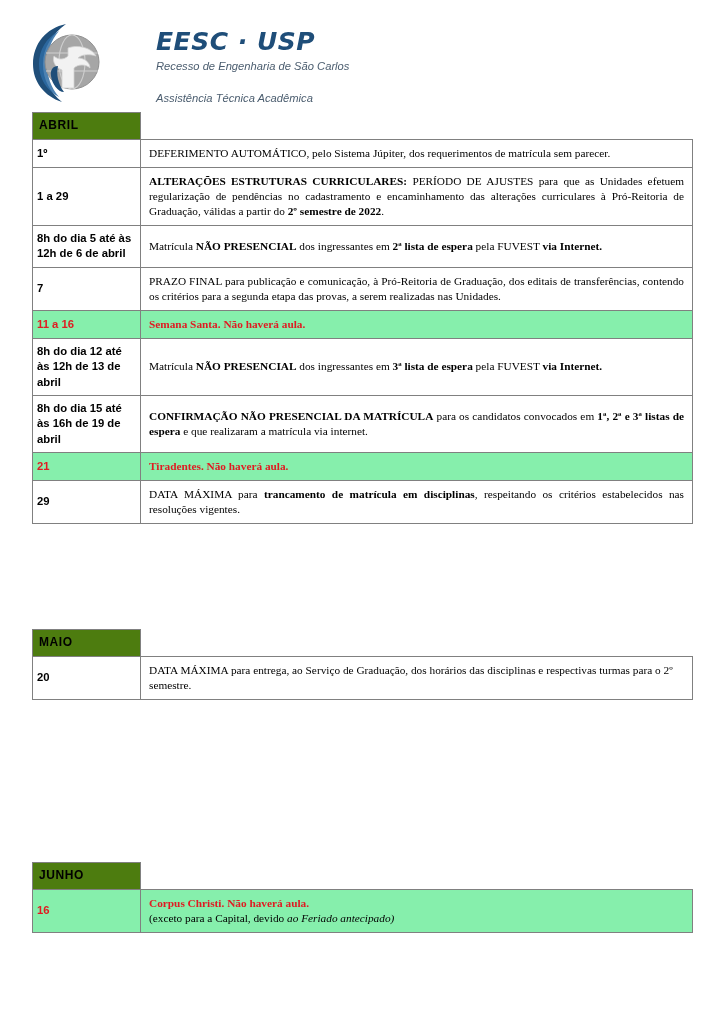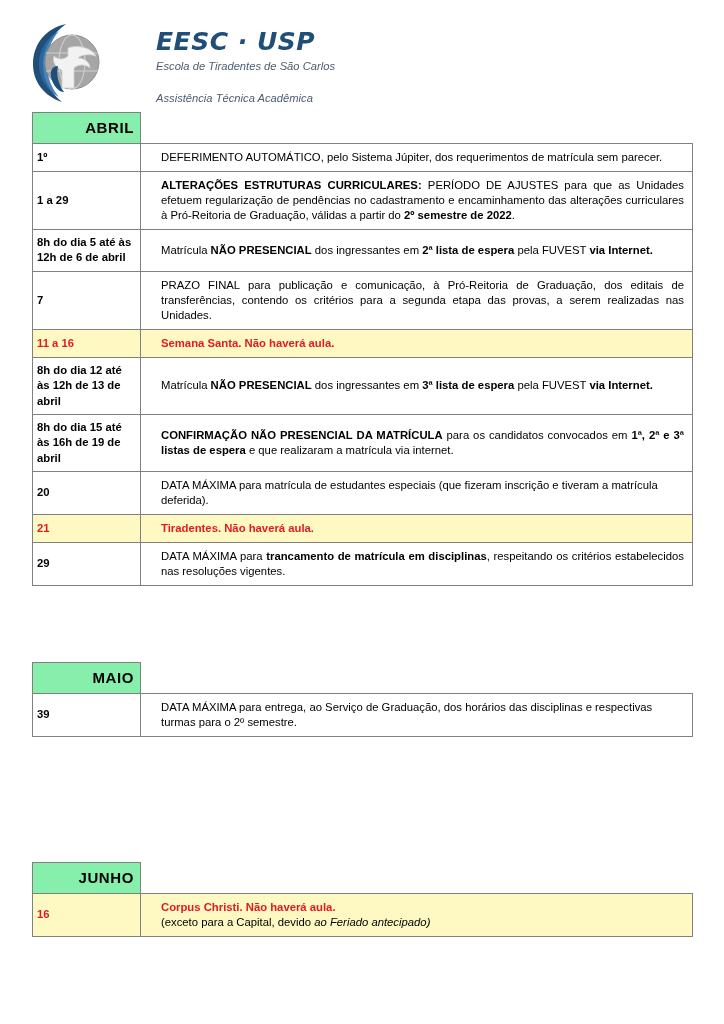--- a/index.html
+++ b/index.html
@@ -70,47 +70,48 @@
     border: 1px solid #808080;
     vertical-align: middle;
     padding: 5px 7px;
     font-size: 11.3px;
     line-height: 1.33;
     color: #000000;
   }
 
   
   tr.month-row td.month-name {
-    text-align: right;
-    font-weight: bold;
-    font-size: 15px;
+    text-align: left;
+    font-weight: bold;
+    font-size: 12px;
     letter-spacing: 0.6px;
     padding: 5px 6px;
-    background: #86efac;
+    background: #4d7c0f;
   }
   tr.month-row td.month-blank {
     border: 0 none;
     background: transparent;
   }
 
   td.date-cell {
     font-weight: bold;
     font-size: 11.3px;
     line-height: 1.36;
     padding: 5px 4px;
   }
   td.desc-cell {
     text-align: justify;
     text-justify: inter-word;
-    padding: 6px 8px 6px 20px;
+    padding: 6px 8px 6px 8px;
+    font-family: Liberation Serif, serif;
   }
   td.desc-cell.nojust { text-align: left; }
 
   
-  tr.holiday td { background: #fef9c3; }
+  tr.holiday td { background: #86efac; }
   tr.holiday td.date-cell { color: #e01b22; }
   .hol-text {
     color: #e01b22;
     font-weight: bold;
     text-align: center;
   }
   .sub-note { color: #000000; font-weight: normal; }
   .ital { font-style: italic; }
 </style>
 </head>
@@ -131,21 +132,21 @@
         <path d="M14 31 H66" stroke="#cfcfcf" stroke-width="1.1" fill="none"></path>
         <path d="M14 49 H66" stroke="#cfcfcf" stroke-width="1.1" fill="none"></path>
 
         <path d="M36 26 C46 22 60 26 64 34 C58 32 50 32 46 36 C52 36 58 40 58 46 C54 42 46 42 42 46 L42 66 L30 66 L30 48 C24 46 20 40 22 34 C26 38 32 38 36 34 Z" fill="#f2f2f2" stroke="#d0d0d0" stroke-width="0.8"></path>
 
         <path d="M26 44 C24 52 26 62 32 70 C26 70 20 62 19 54 C18 48 21 44 26 44 Z" fill="#1f4e79"></path>
       </svg>
     </div>
     <div class="logo-text">
       <div class="logo-title">EESC · USP</div>
-      <div class="logo-sub">Escola de Tiradentes de São Carlos</div>
+      <div class="logo-sub">Recesso de Engenharia de São Carlos</div>
       <div class="logo-sub" style="margin-top:17px">Assistência Técnica Acadêmica</div>
     </div>
   </div>
 
   <div id="tables-host">
       <table class="cal-table" style="top: 112px;">
         <colgroup>
           <col class="c-date">
           <col class="c-desc">
         </colgroup>
@@ -175,46 +176,42 @@
             <td class="desc-cell nojust"><span class="hol-text">Semana Santa. Não haverá aula.</span></td>
           </tr>
           <tr>
             <td class="date-cell">8h do dia 12 até às 12h de 13 de abril</td>
             <td class="desc-cell nojust"><span>Matrícula </span><span style="font-weight: bold;">NÃO PRESENCIAL</span><span> dos ingressantes em </span><span style="font-weight: bold;">3ª lista de espera</span><span> pela FUVEST </span><span style="font-weight: bold;">via Internet.</span></td>
           </tr>
           <tr>
             <td class="date-cell">8h do dia 15 até às 16h de 19 de abril</td>
             <td class="desc-cell"><span style="font-weight: bold;">CONFIRMAÇÃO NÃO PRESENCIAL DA MATRÍCULA</span><span> para os candidatos convocados em </span><span style="font-weight: bold;">1ª, 2ª e 3ª listas de espera</span><span> e que realizaram a matrícula via internet.</span></td>
           </tr>
-          <tr>
-            <td class="date-cell">20</td>
-            <td class="desc-cell nojust"><span>DATA MÁXIMA para matrícula de estudantes especiais (que fizeram inscrição e tiveram a matrícula deferida).</span></td>
-          </tr>
           <tr class="holiday">
             <td class="date-cell">21</td>
             <td class="desc-cell nojust"><span class="hol-text">Tiradentes. Não haverá aula.</span></td>
           </tr>
           <tr>
             <td class="date-cell">29</td>
             <td class="desc-cell"><span>DATA MÁXIMA para </span><span style="font-weight: bold;">trancamento de matrícula em disciplinas</span><span>, respeitando os critérios estabelecidos nas resoluções vigentes.</span></td>
           </tr>
         </tbody>
       </table>
-      <table class="cal-table" style="top: 662px;">
+      <table class="cal-table" style="top: 629px;">
         <colgroup>
           <col class="c-date">
           <col class="c-desc">
         </colgroup>
         <tbody>
           <tr class="month-row">
             <td class="month-name">MAIO</td>
             <td class="month-blank"></td>
           </tr>
           <tr>
-            <td class="date-cell">39</td>
+            <td class="date-cell">20</td>
             <td class="desc-cell nojust"><span>DATA MÁXIMA para entrega, ao Serviço de Graduação, dos horários das disciplinas e respectivas turmas para o 2º semestre.</span></td>
           </tr>
         </tbody>
       </table>
       <table class="cal-table" style="top: 862px;">
         <colgroup>
           <col class="c-date">
           <col class="c-desc">
         </colgroup>
         <tbody>

